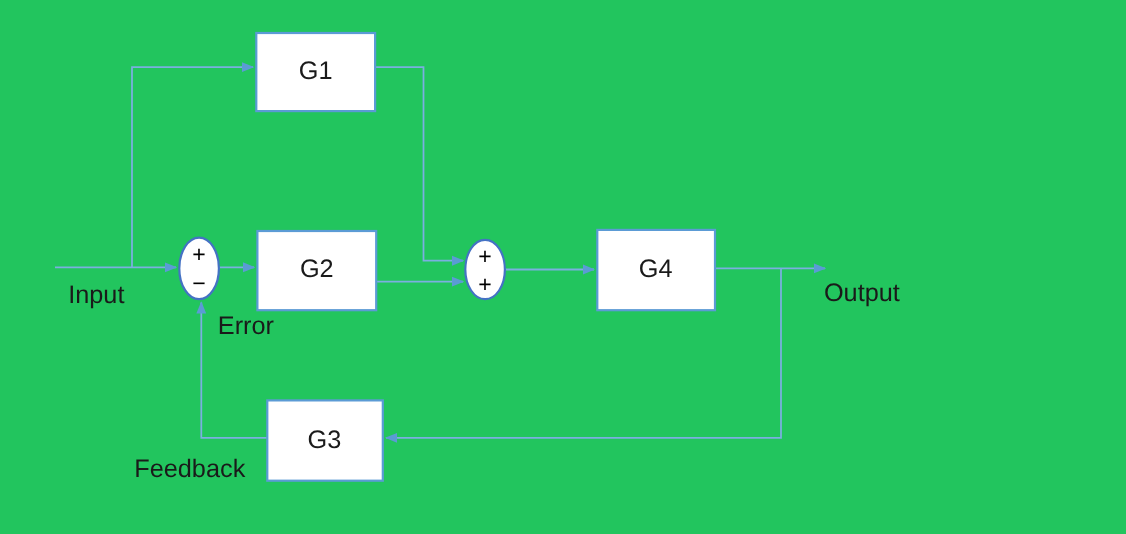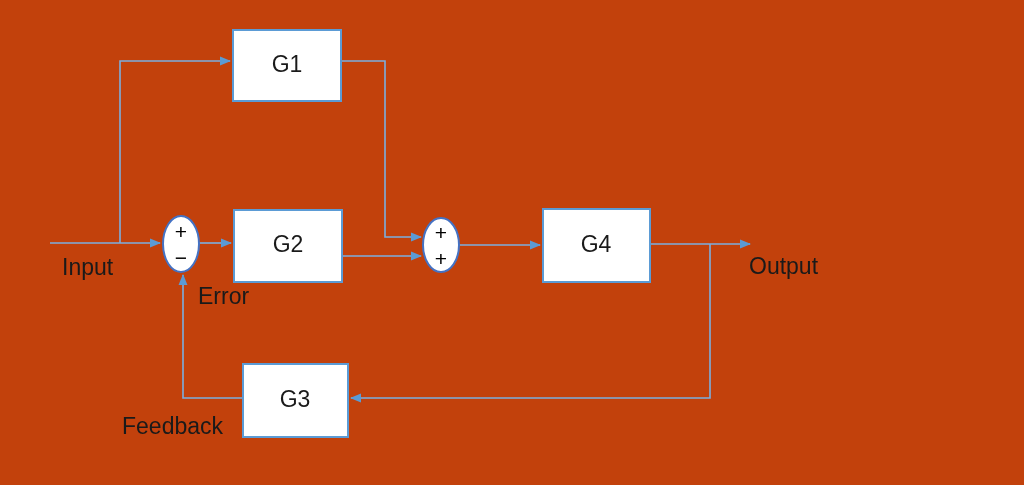--- a/index.html
+++ b/index.html
@@ -10,21 +10,21 @@
   body {
     width: 1024px;
     height: 485px;
     font-family: "Liberation Sans", sans-serif;
     overflow: hidden;
   }
   #diagram-root {
     position: relative;
     width: 1024px;
     height: 485px;
-    background: #c2410c;
+    background: #22c55e;
   }
   svg#diagram-svg {
     position: absolute;
     left: 0;
     top: 0;
     width: 1024px;
     height: 485px;
   }
   .block-label {
     font-family: "Liberation Sans", sans-serif;

